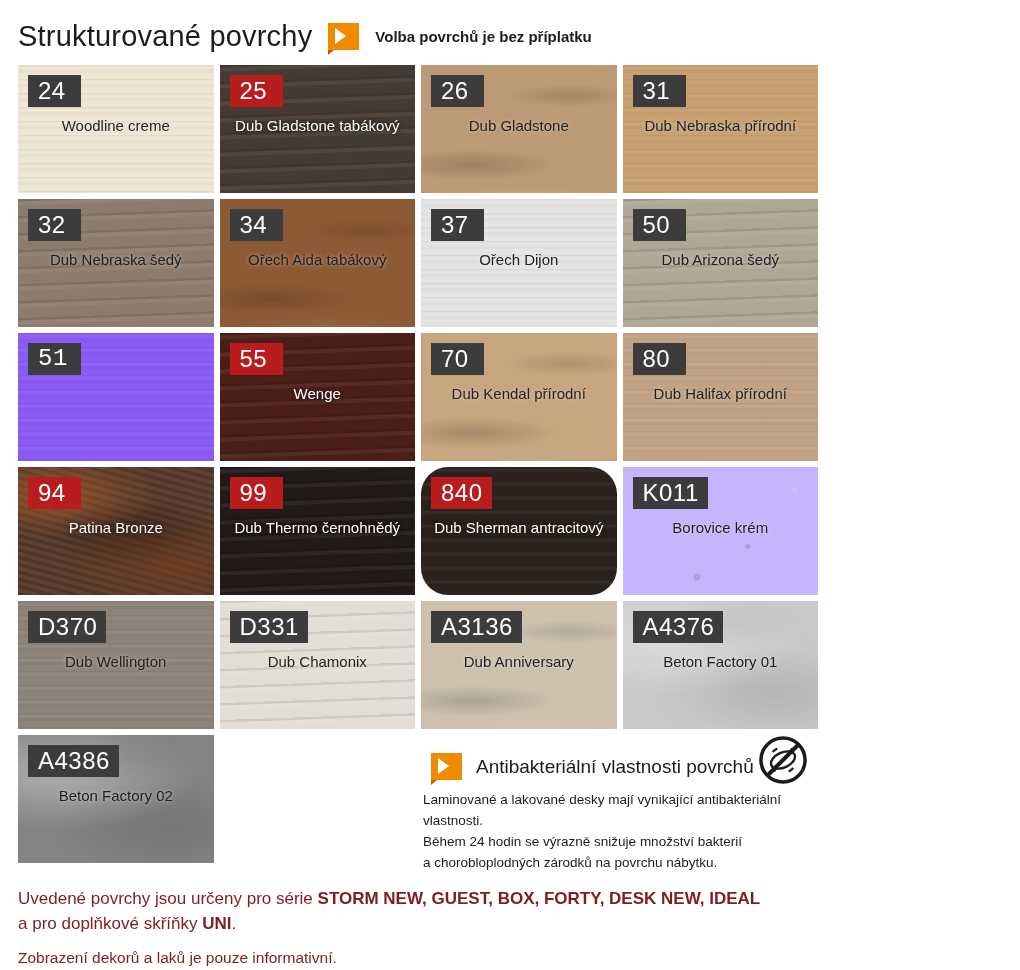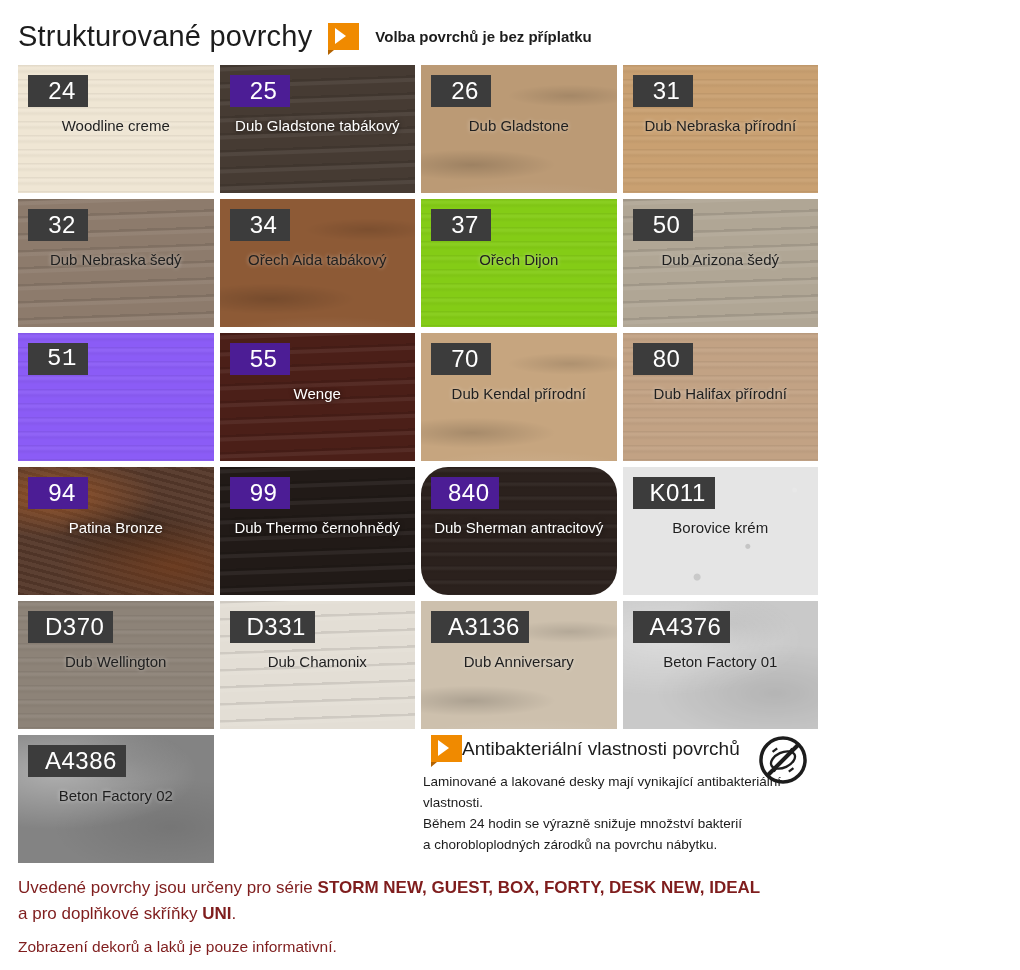--- a/index.html
+++ b/index.html
@@ -84,44 +84,44 @@
     position: relative;
     height: 128px;
     overflow: hidden;
     box-sizing: border-box;
   }
   .swatch .code {
     position: absolute;
     left: 10px;
     top: 10px;
     min-width: 34px;
-    padding: 3px 9px 4px 17px;
+    padding: 3px 9px 4px 10px;
     background: #3c3c3c;
     color: #ffffff;
     font-size: 24px;
     line-height: 1.05;
-    text-align: center;
+    text-align: left;
     letter-spacing: 0.5px;
   }
   .swatch .name {
     position: absolute;
     left: 0;
     right: 0;
     top: 52px;
     text-align: center;
     font-size: 15px;
     color: #1f1f1f;
     text-shadow: 0 0 4px rgba(255,255,255,0.55);
   }
   .swatch.dark .name {
     color: #ffffff;
     text-shadow: 0 0 5px rgba(0,0,0,0.7);
   }
   .swatch.dark .code {
-    background: #4c1d95;
+    background: #b91c1c;
   }
 
   
   .grain {
     position: absolute;
     inset: 0;
     pointer-events: none;
   }
   .grain.lines {
     background-image:
@@ -166,21 +166,22 @@
   }
 
   
   .anti {
     position: relative;
     padding-left: 2px;
   }
   .anti-head {
     display: flex;
     align-items: center;
-    margin-top: 0;
+    gap: 14px;
+    margin-top: 18px;
     padding-left: 8px;
   }
   .anti-head .label {
     font-size: 19px;
     color: #1c1c1c;
   }
   .anti-text {
     margin-top: 10px;
     font-size: 13.5px;
     line-height: 1.55;
@@ -244,21 +245,21 @@
       <div class="swatch" style="background: rgb(141, 123, 108);">
         <div class="grain lines2"></div>
         <div class="code">32</div>
         <div class="name">Dub Nebraska šedý</div>
       </div>
       <div class="swatch" style="background: rgb(141, 90, 54);">
         <div class="grain knots"></div>
         <div class="code">34</div>
         <div class="name">Ořech Aida tabákový</div>
       </div>
-      <div class="swatch" style="background: #84cc16;">
+      <div class="swatch" style="background: #e5e5e5;">
         <div class="grain lines"></div>
         <div class="code">37</div>
         <div class="name">Ořech Dijon</div>
       </div>
       <div class="swatch" style="background: rgb(176, 166, 149);">
         <div class="grain lines2"></div>
         <div class="code">50</div>
         <div class="name">Dub Arizona šedý</div>
       </div>
       <div class="swatch" style="background: #8b5cf6; font-family: Liberation Mono, monospace;">
@@ -288,21 +289,21 @@
       <div class="swatch dark" style="background: rgb(33, 26, 23);">
         <div class="grain lines2"></div>
         <div class="code">99</div>
         <div class="name">Dub Thermo černohnědý</div>
       </div>
       <div class="swatch dark" style="background: rgb(43, 33, 29); border-radius: 27px;">
         <div class="grain lines"></div>
         <div class="code">840</div>
         <div class="name">Dub Sherman antracitový</div>
       </div>
-      <div class="swatch" style="background: #e5e5e5; text-decoration: underline;">
+      <div class="swatch" style="background: #c4b5fd; text-decoration: underline;">
         <div class="grain speck"></div>
         <div class="code">K011</div>
         <div class="name">Borovice krém</div>
       </div>
       <div class="swatch" style="background: rgb(141, 131, 120);">
         <div class="grain lines"></div>
         <div class="code">D370</div>
         <div class="name">Dub Wellington</div>
       </div>
       <div class="swatch" style="background: rgb(227, 222, 213);">

